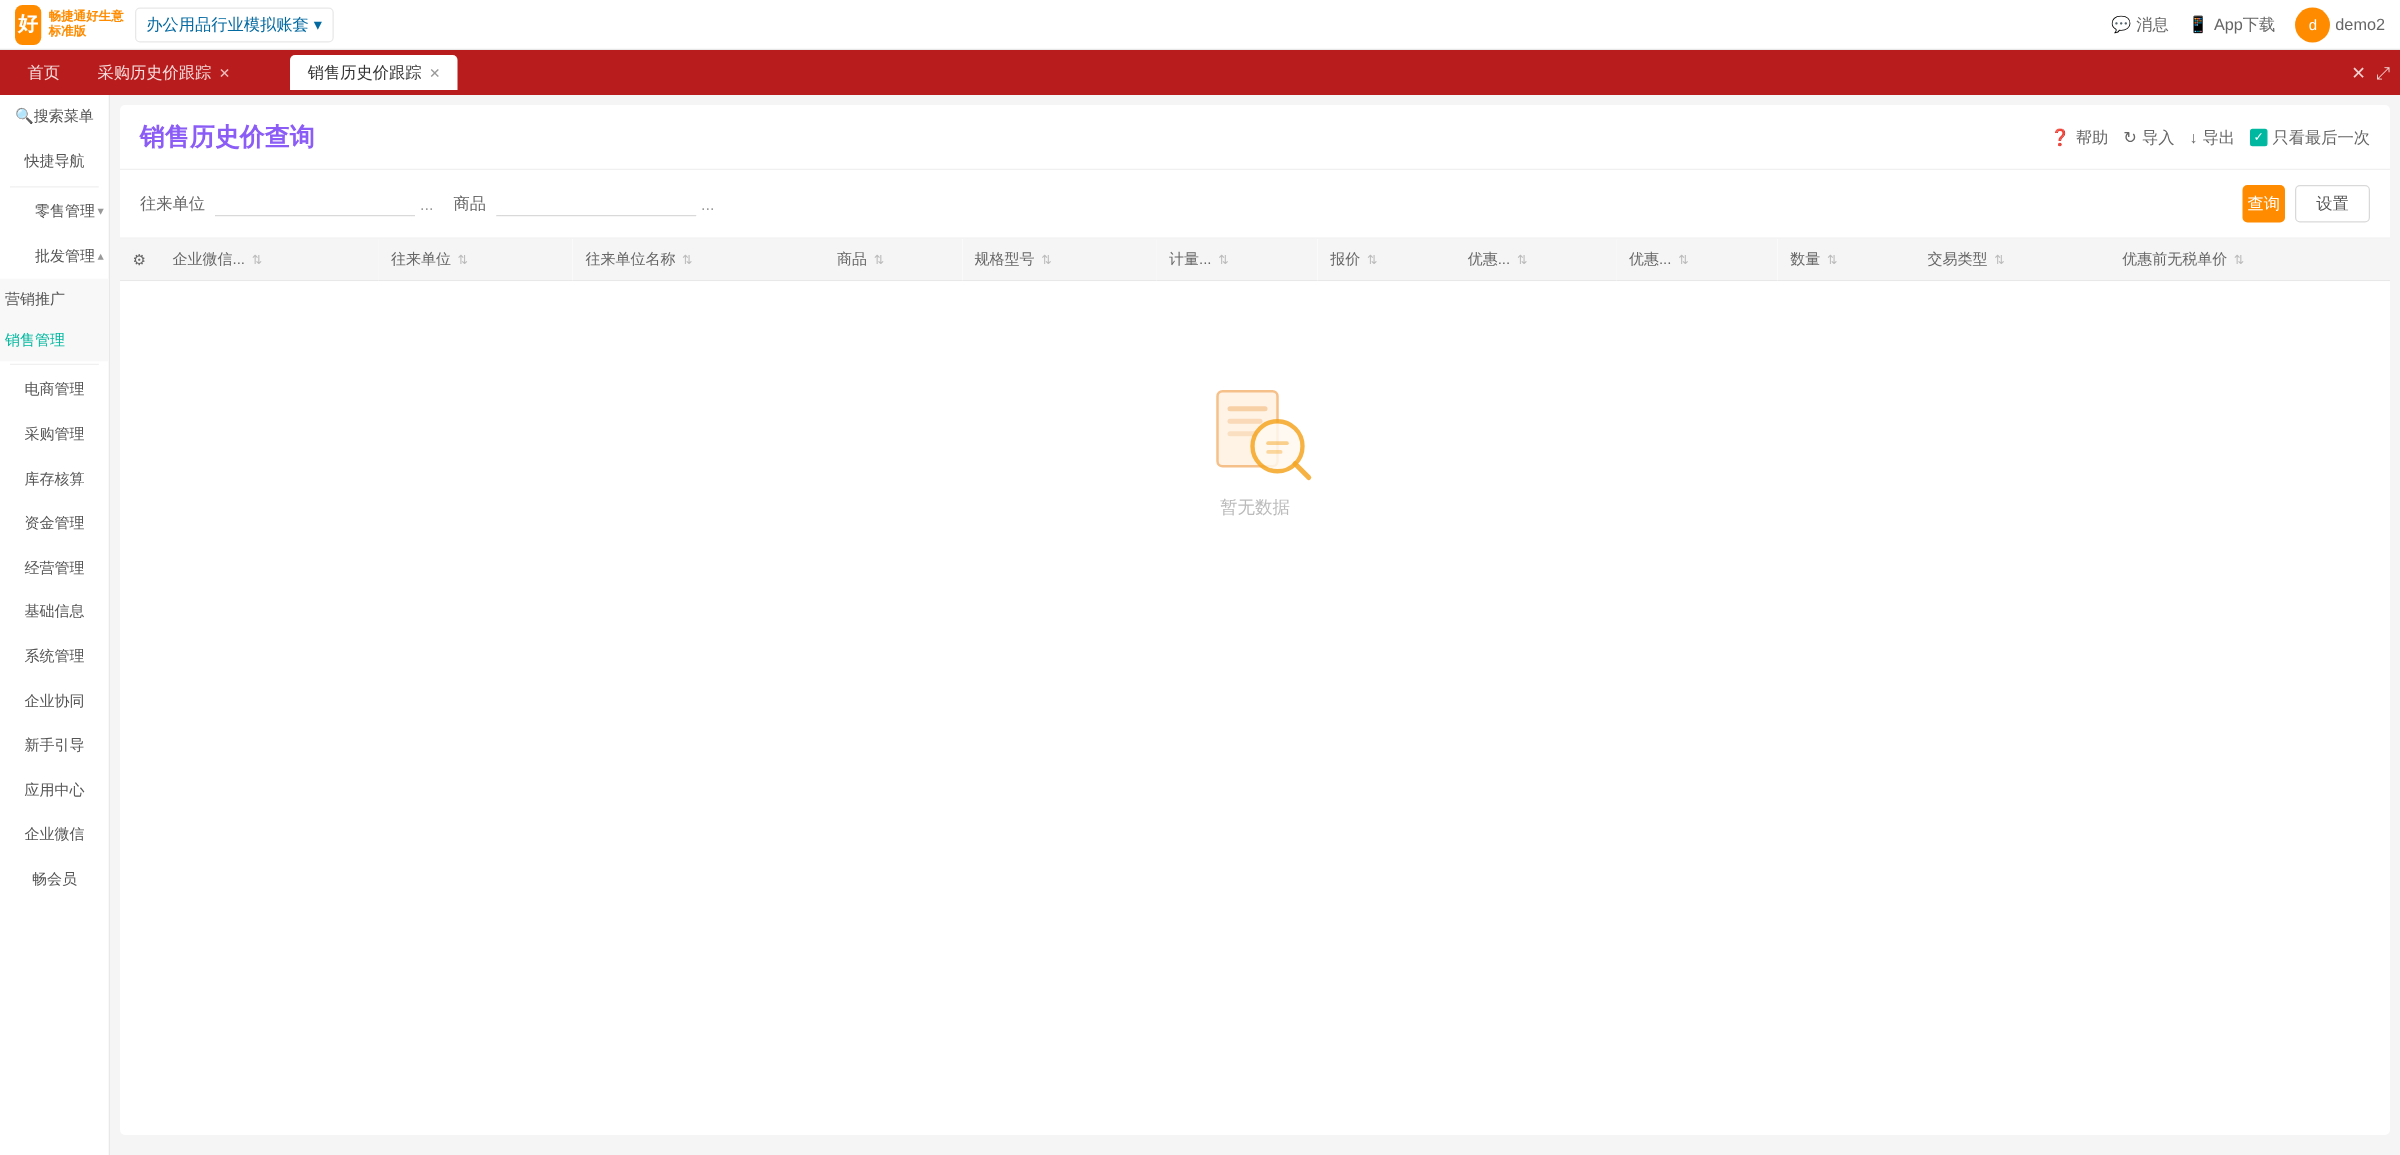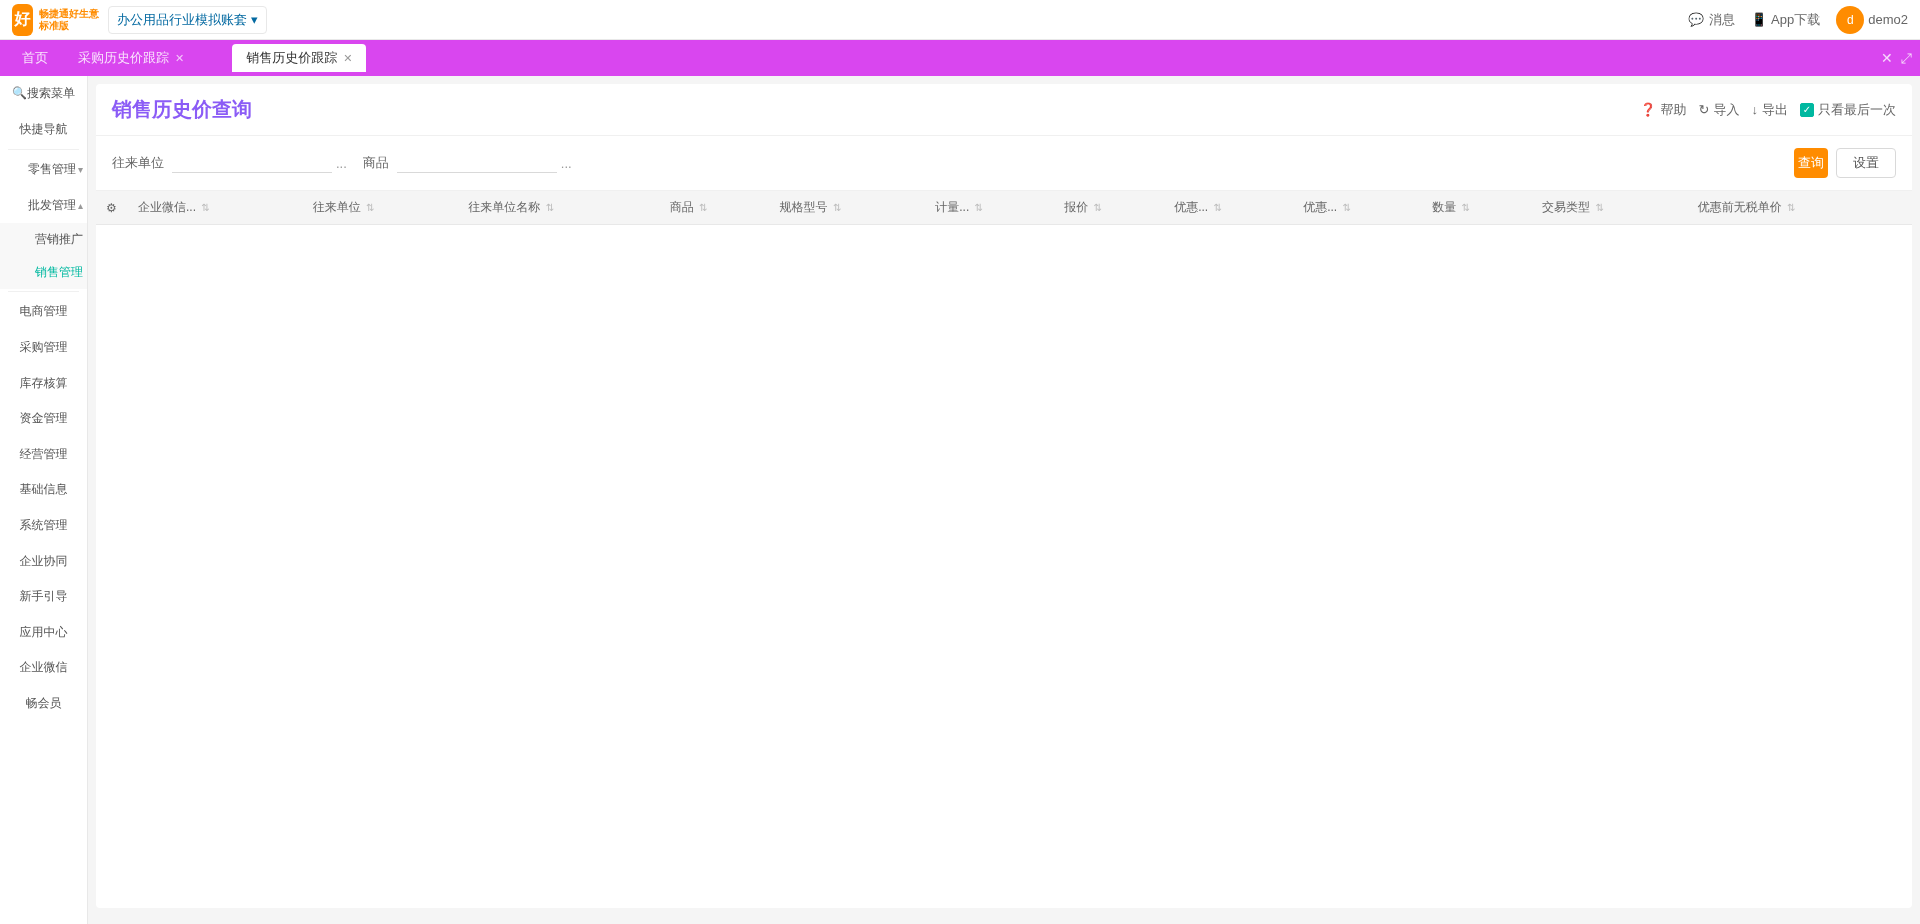--- a/index.html
+++ b/index.html
@@ -24,21 +24,21 @@
       font-size: 13px; color: #0369a1; cursor: pointer; padding: 4px 8px;
       border: 1px solid #e8e8e8; border-radius: 4px;
     }
     .top-header-right { display: flex; align-items: center; gap: 16px; color: #666; font-size: 13px; }
     .top-right-item { display: flex; align-items: center; gap: 4px; cursor: pointer; }
     .avatar { width: 28px; height: 28px; border-radius: 50%; background: #ff8c00; display: flex; align-items: center; justify-content: center; color: white; font-size: 12px; }
 
     
     .tab-bar {
       display: flex; align-items: center; height: 36px;
-      background: #d946ef; padding: 0 8px; gap: 2px;
+      background: #b91c1c; padding: 0 8px; gap: 2px;
     }
     .tab-item {
       display: flex; align-items: center; gap: 6px;
       padding: 0 14px; height: 28px; border-radius: 4px 4px 0 0;
       cursor: pointer; font-size: 13px; color: rgba(255,255,255,0.85);
       background: transparent;
     }
     .tab-item.active {
       background: #fff; color: #333; margin-left: 32px;
     }
@@ -60,21 +60,21 @@
     .sidebar-item {
       display: flex; align-items: center; justify-content: center;
       padding: 10px 4px; cursor: pointer; font-size: 12px; color: #555;
       text-align: center; line-height: 1.3; position: relative;
     }
     .sidebar-item.has-arrow { justify-content: flex-end; gap: 2px; }
     .sidebar-item .arrow { font-size: 10px; color: #999; }
     .sidebar-divider { height: 1px; background: #f0f0f0; margin: 2px 8px; }
     .sidebar-sub-item {
       padding: 8px 4px; cursor: pointer; font-size: 12px;
-      color: #555; text-align: right;
+      color: #555; text-align: left;
       background: #f8f8f8;
     }
     .sidebar-sub-item.active { color: #00b8a0; font-weight: 500; }
 
     
     .content-area { flex: 1; overflow: auto; background: #f5f5f5; padding: 8px; }
 
     
     .page-card { background: #fff; border-radius: 4px; min-height: calc(100vh - 100px); }
 
@@ -368,16 +368,35 @@
                 <span class="sort-arrows">⇅</span>
               </th>
             </tr>
           </thead>
           <tbody>
             
           </tbody>
         </table>
       </div>
 
+      <div class="empty-state">
+        <div class="empty-icon">
+          <svg width="90" height="90" viewBox="0 0 90 90" fill="none" xmlns="http://www.w3.org/2000/svg">
+
+            <rect x="10" y="8" width="48" height="60" rx="4" fill="#fff3e6" stroke="#f5c08a" stroke-width="2"></rect>
+            <rect x="18" y="20" width="32" height="4" rx="2" fill="#f5c08a" opacity="0.7"></rect>
+            <rect x="18" y="30" width="28" height="4" rx="2" fill="#f5c08a" opacity="0.5"></rect>
+            <rect x="18" y="40" width="24" height="4" rx="2" fill="#f5c08a" opacity="0.4"></rect>
+
+            <circle cx="58" cy="52" r="20" fill="#fff9f0" stroke="#f5a623" stroke-width="3.5" opacity="0.85"></circle>
+
+            <line x1="72" y1="66" x2="83" y2="77" stroke="#f5a623" stroke-width="4" stroke-linecap="round" opacity="0.85"></line>
+
+            <rect x="49" y="48" width="18" height="3" rx="1.5" fill="#f5a623" opacity="0.5"></rect>
+            <rect x="49" y="55" width="13" height="3" rx="1.5" fill="#f5a623" opacity="0.4"></rect>
+          </svg>
+        </div>
+        <span class="empty-text">暂无数据</span>
+      </div>
 
     </div>
   </div>
 </div>
 
 </body></html>

